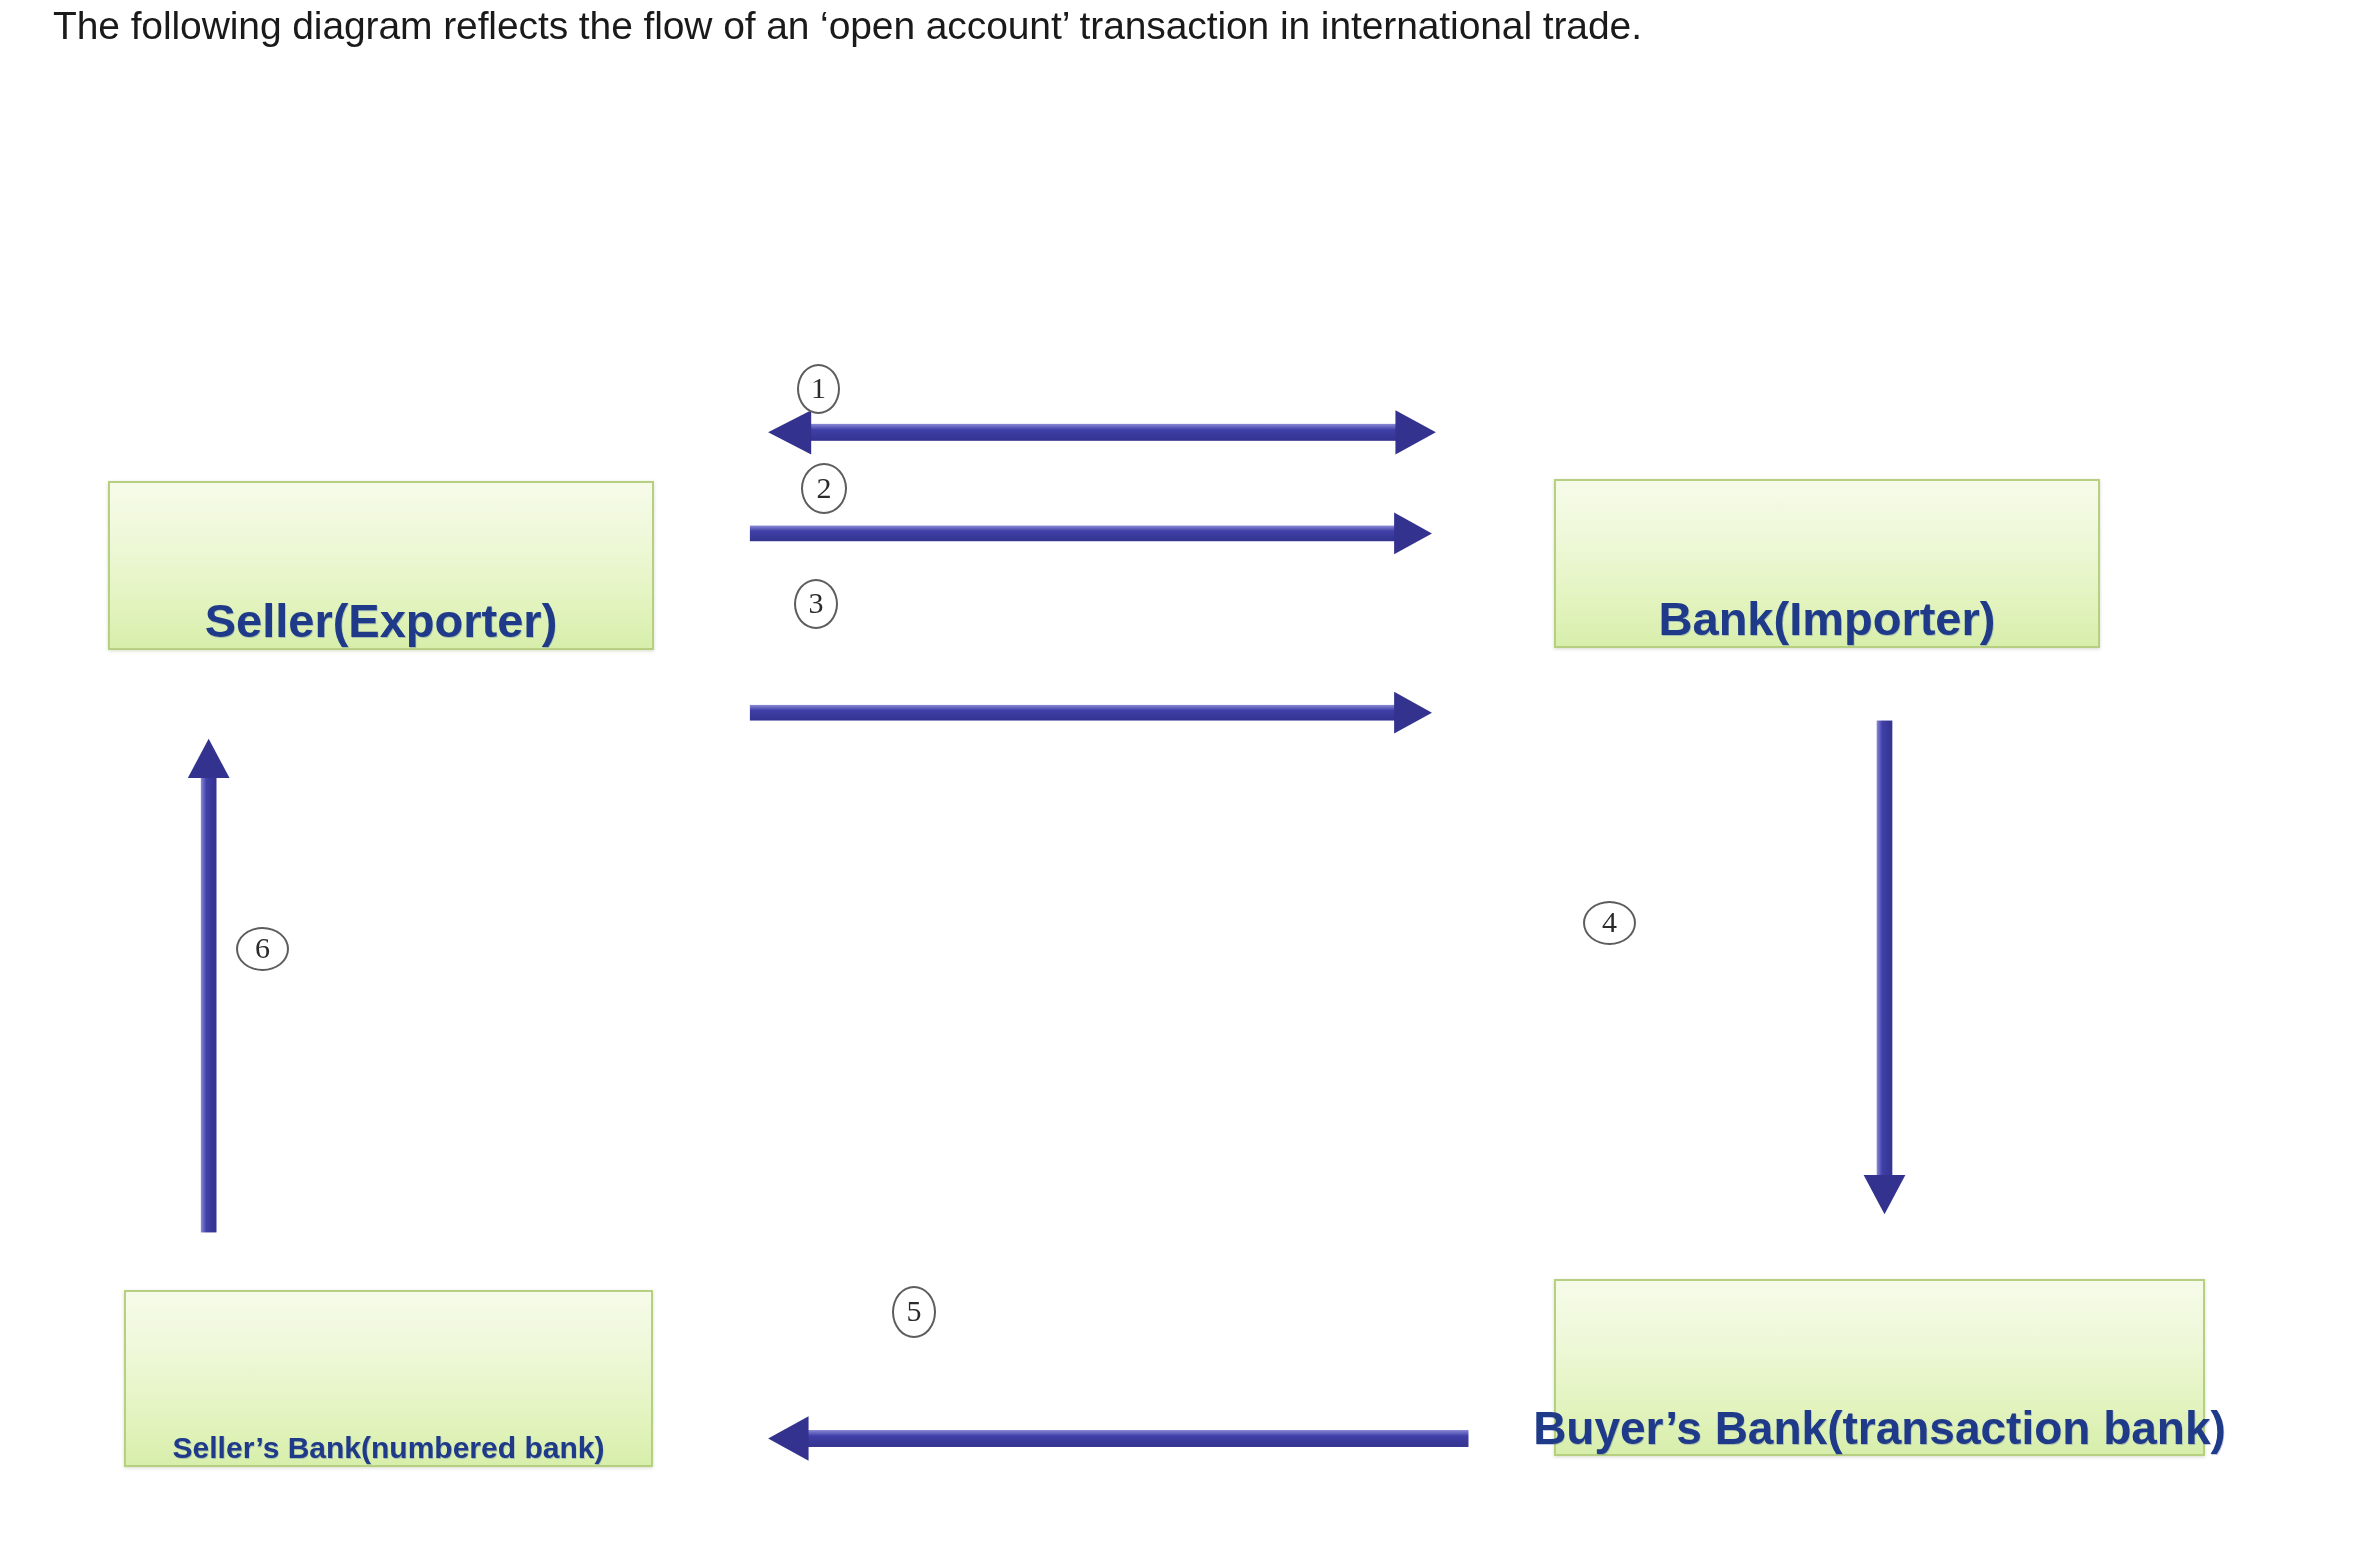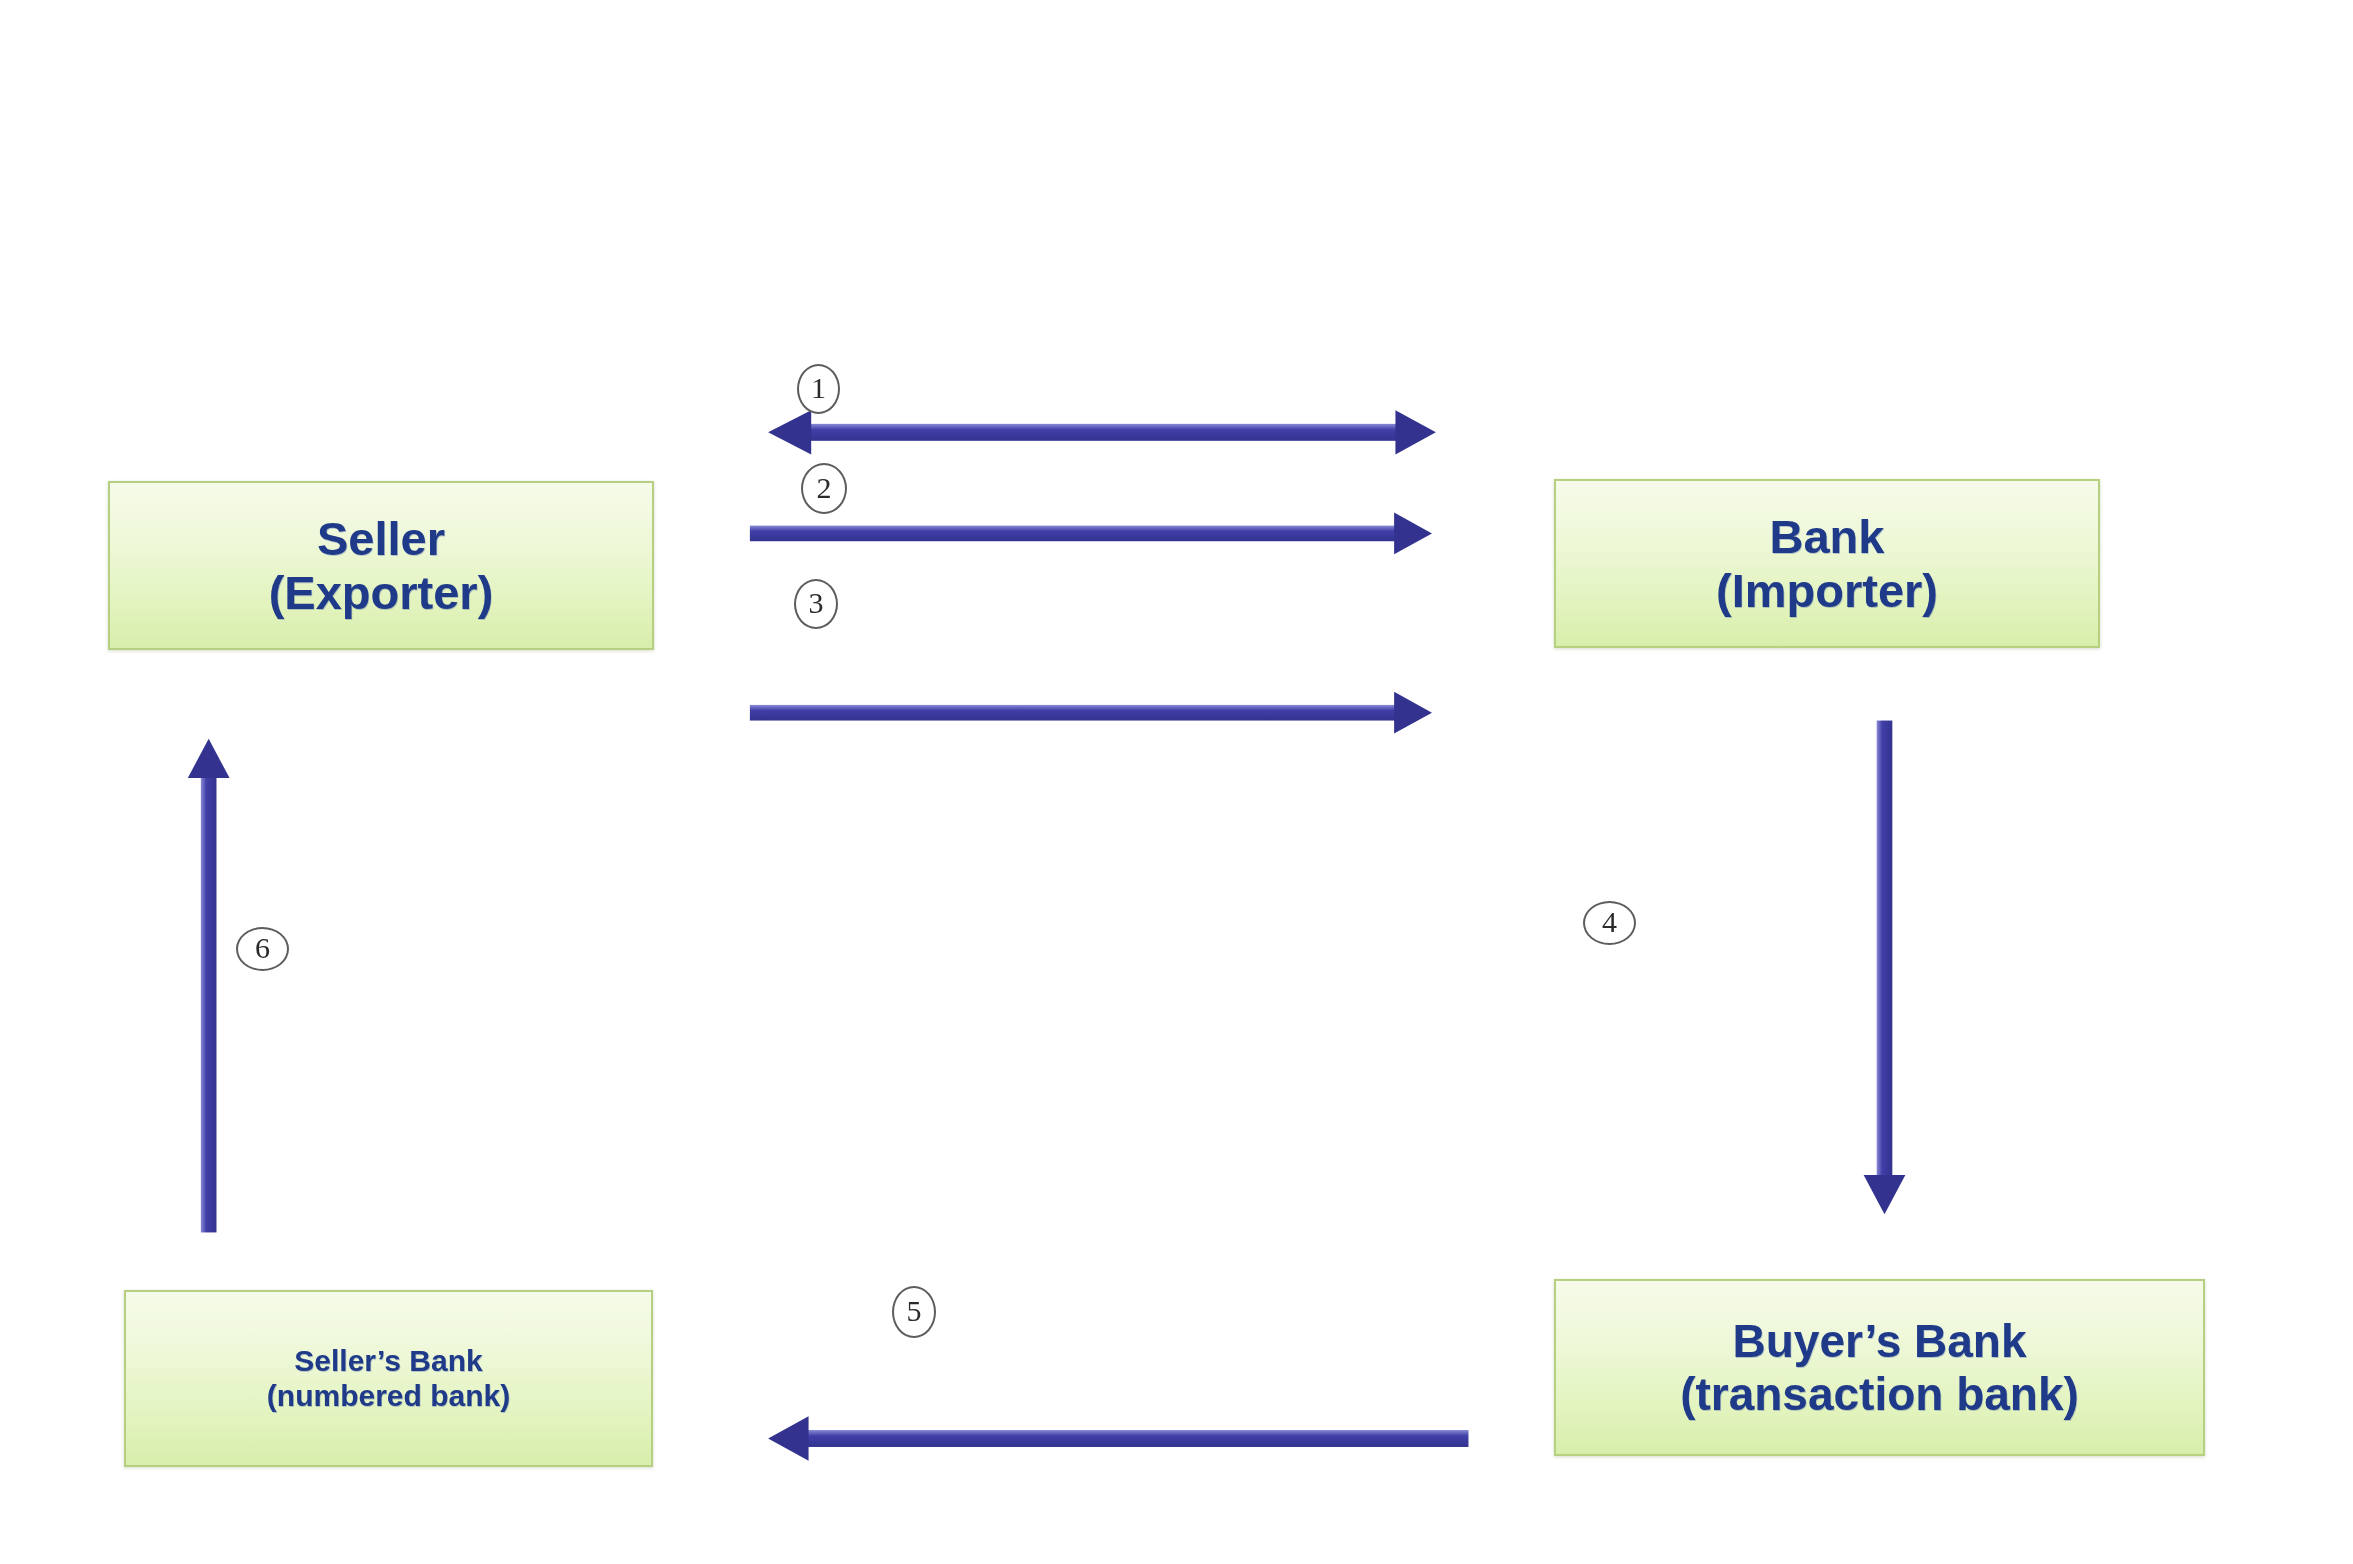--- a/index.html
+++ b/index.html
@@ -34,22 +34,21 @@
     white-space: nowrap;
   }
   .prompt-line.l2 { margin-top: 5.2px; }
 
   
   .entity-box {
     position: absolute;
     border: 2.6px solid #b7cf80;
     background: linear-gradient(to bottom, #f6fbe9 0%, #eef8d8 35%, #e2f3bd 75%, #d7eeab 100%);
     display: flex;
-    flex-direction: column;
-    align-items: center;
+    align-items: flex-end;
     justify-content: center;
     box-shadow: 0 1.3px 3.3px rgba(120,140,90,0.30);
   }
   .entity-line {
     font-family: "Liberation Sans", sans-serif;
     font-weight: bold;
     font-size: 47px;
     line-height: 1.14;
     color: #1e3a88;
     text-align: center;
@@ -96,20 +95,21 @@
   #step-4 { left: 1583px; top: 901px; width: 53px; height: 44px; }
   #step-5 { left: 892px; top: 1286px; width: 44px; height: 52px; }
   #step-6 { left: 236px;  top: 927px; width: 53px; height: 44px; }
 </style>
 </head>
 <body>
 
 <div id="page">
 
   <div class="prompt">
+    <div class="prompt-line l1">The following diagram reflects the flow of an ‘open account’ transaction in international trade.</div>
   </div>
 
   <svg id="arrow-layer" viewBox="0 0 3610 2400" width="2354" height="1565" xmlns="http://www.w3.org/2000/svg">
     <defs>
       <linearGradient id="shaftH" x1="0" y1="0" x2="0" y2="1">
         <stop offset="0%" stop-color="#8a8ad6"></stop>
         <stop offset="35%" stop-color="#3f3fa8"></stop>
         <stop offset="100%" stop-color="#33338f"></stop>
       </linearGradient>
       <linearGradient id="shaftV" x1="0" y1="0" x2="1" y2="0">

